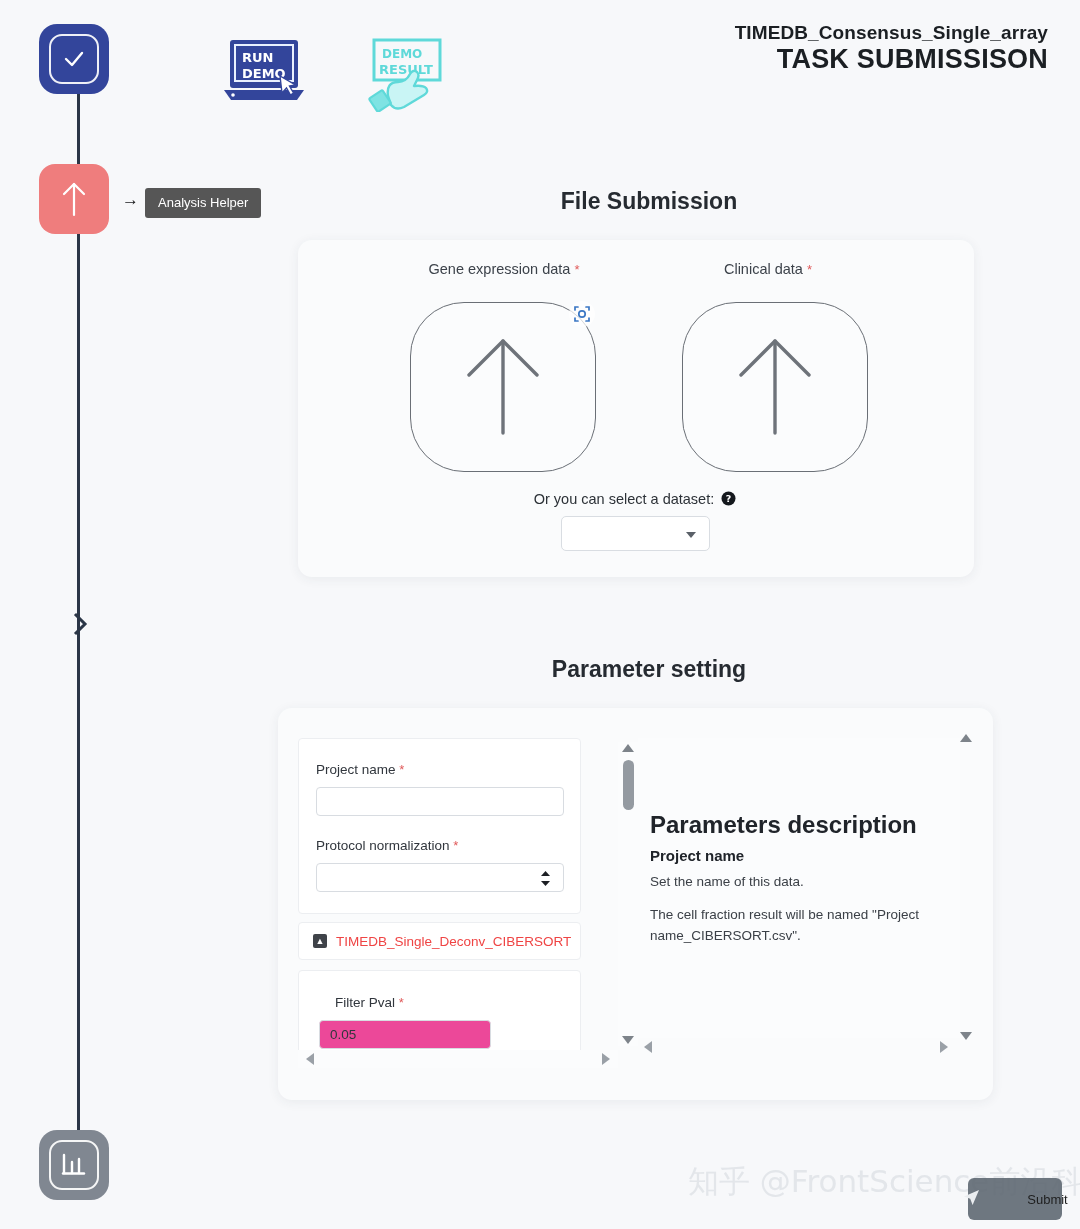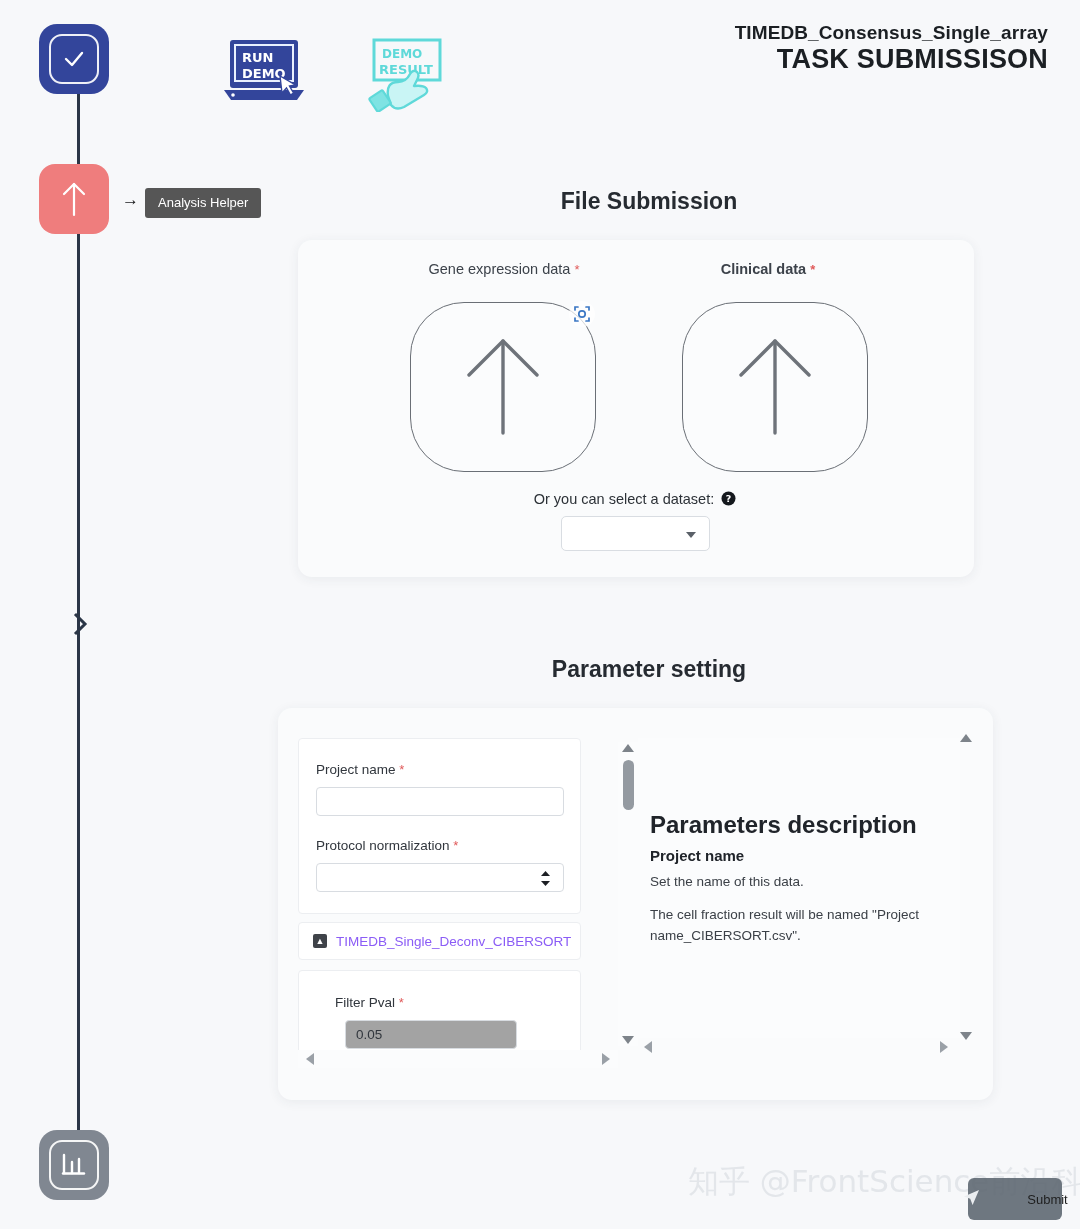--- a/index.html
+++ b/index.html
@@ -70,21 +70,21 @@
   
   #file-submission-card {
     position: absolute; left: 298px; top: 240px; width: 676px; height: 337px;
     background: #fafbfc; border-radius: 14px;
     box-shadow: 0 2px 12px rgba(40,50,70,.07);
   }
   .upload-label {
     position: absolute; font-size: 14.5px; color: #3c424a; text-align: center; width: 260px;
   }
   #gene-label { left: 374px; top: 261px; }
-  #clinical-label { left: 638px; top: 261px; font-weight: bold; }
+  #clinical-label { left: 638px; top: 261px; }
   .req-star { color: #e05a5a; font-size: 13px; }
 
   .upload-box {
     position: absolute; width: 186px; height: 170px;
     border: 1.4px solid #6a6f76; border-radius: 54px;
     background: #fbfcfd;
   }
   #gene-upload-box { left: 410px; top: 302px; }
   #clinical-upload-box { left: 682px; top: 302px; }
   .upload-arrow { position: absolute; left: 50%; top: 50%; transform: translate(-50%,-50%); }
@@ -136,34 +136,34 @@
     position: absolute; left: 17px; top: 124px; width: 248px; height: 29px;
     background: #fff; border: 1px solid #d8dce1; border-radius: 4px;
   }
   #protocol-stepper-icon { position: absolute; right: 12px; top: 7px; }
 
   #tab-cibersort {
     position: absolute; left: 0; top: 184px; width: 283px; height: 38px;
     background: #fff; border: 1px solid #eceef1; border-radius: 4px;
     display: flex; align-items: center; padding-left: 14px; gap: 9px;
   }
-  #tab-cibersort-label { font-size: 13.5px; color: #8b5cf6; }
+  #tab-cibersort-label { font-size: 13.5px; color: #ef4444; }
   #file-type-icon {
     width: 14px; height: 14px; background: #3f4349; border-radius: 2px;
     display: flex; align-items: center; justify-content: center;
     color: #fff; font-size: 9px; line-height: 1;
   }
 
   #block-filter { position: absolute; left: 0; top: 232px; width: 283px; height: 84px; }
   #label-filter-pval {
     position: absolute; left: 36px; top: 24px; font-size: 13.5px; color: #31363d;
   }
   #input-filter-pval {
-    position: absolute; left: 46px; top: 49px; width: 172px; height: 29px;
-    background: #a3a3a3; border: 1px solid #d8dce1; border-radius: 4px;
+    position: absolute; left: 20px; top: 49px; width: 172px; height: 29px;
+    background: #ec4899; border: 1px solid #d8dce1; border-radius: 4px;
     font-size: 13.5px; color: #31363d; padding: 6px 0 0 10px;
   }
 
   
   #param-vscroll {
     position: absolute; left: 618px; top: 742px; width: 20px; height: 304px;
     background: #fbfcfd;
   }
   #param-vscroll-thumb {
     position: absolute; left: 5px; top: 18px; width: 11px; height: 50px;

